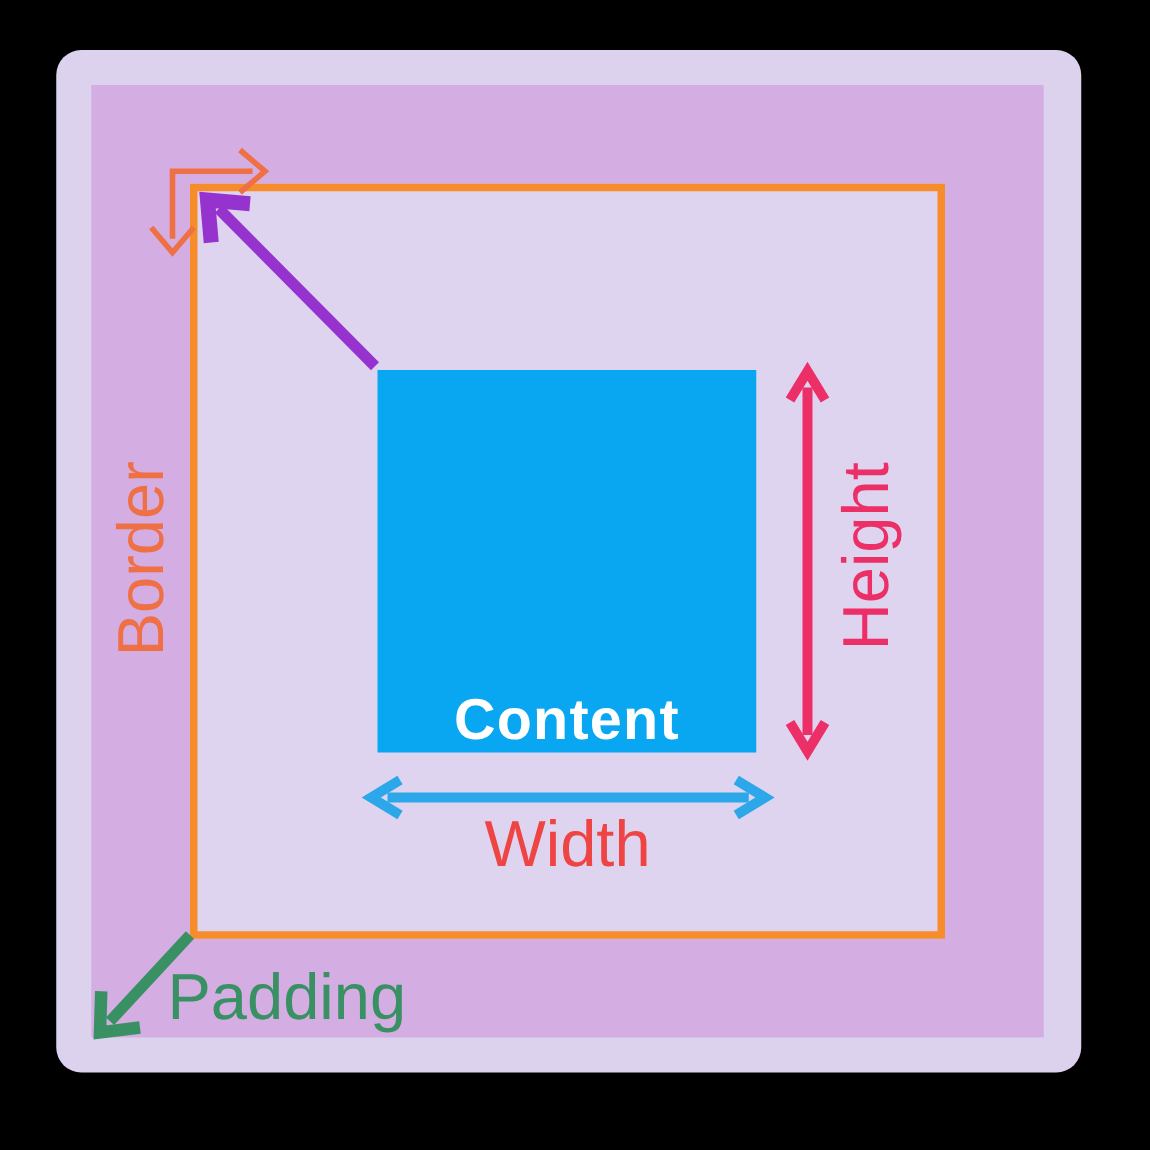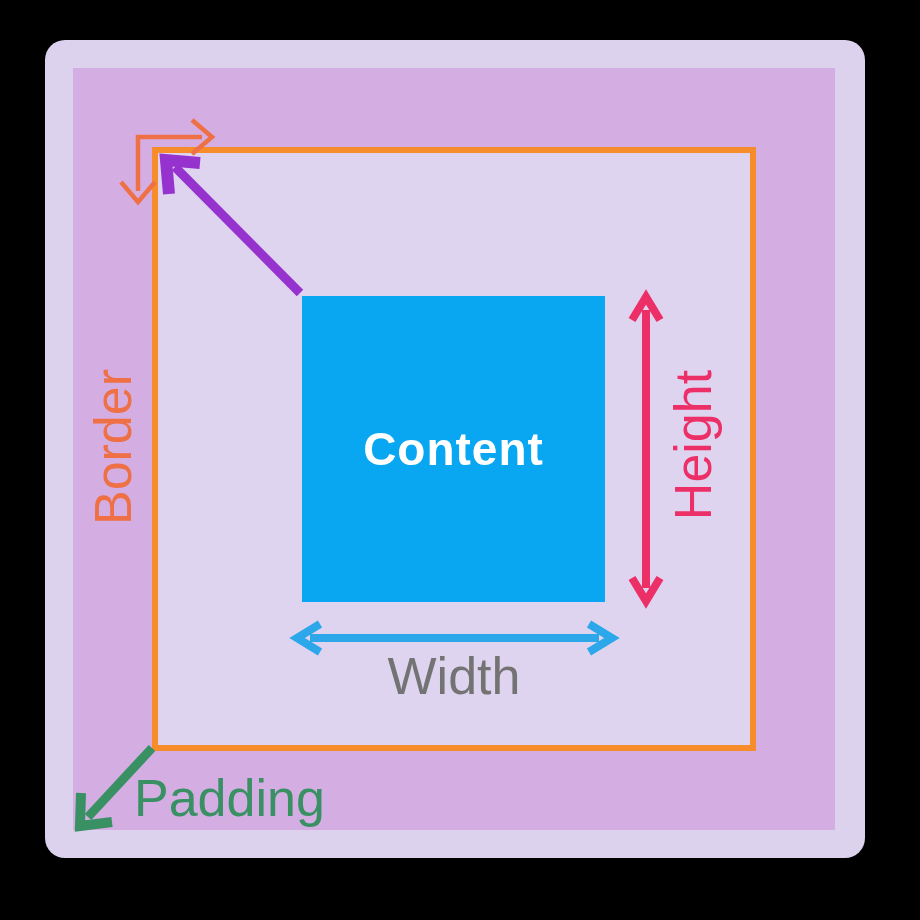--- a/index.html
+++ b/index.html
@@ -15,33 +15,33 @@
   .margin-area{
     position:absolute;left:73px;top:68px;width:762px;height:762px;
     background:#D4AEE3;
   }
   .border-box{
     position:absolute;left:152px;top:147px;width:604px;height:604px;
     box-sizing:border-box;border:6px solid #F78C2A;background:#DED4F0;
   }
   .content-box{
     position:absolute;left:302px;top:296px;width:303px;height:306px;
-    background:#09A6F2;display:flex;align-items:center;justify-content:center;
+    background:#09A6F2;display:flex;align-items:flex-end;justify-content:center;
   }
   .content-label{
     color:#FFFFFF;font-size:46px;font-weight:700;letter-spacing:1px;
   }
   
   .lbl{
     position:absolute;font-weight:300;font-size:52px;line-height:1;
     white-space:nowrap;
   }
   .padding-label{left:250px;top:183px;color:#9633CF;}
   .margin-label{left:134px;top:772px;color:#389063;}
-  .width-label{left:354px;top:650px;width:200px;text-align:center;color:#737373;}
+  .width-label{left:354px;top:650px;width:200px;text-align:center;color:#ef4444;}
   .border-label{
     left:13px;top:421px;width:200px;height:52px;text-align:center;color:#EE7044;
     transform:rotate(-90deg);
   }
   .height-label{
     left:593px;top:419px;width:200px;height:52px;text-align:center;color:#ED2F68;
     transform:rotate(-90deg);
   }
   
   svg.arrows{position:absolute;left:0;top:0;width:920px;height:920px;pointer-events:none;}

